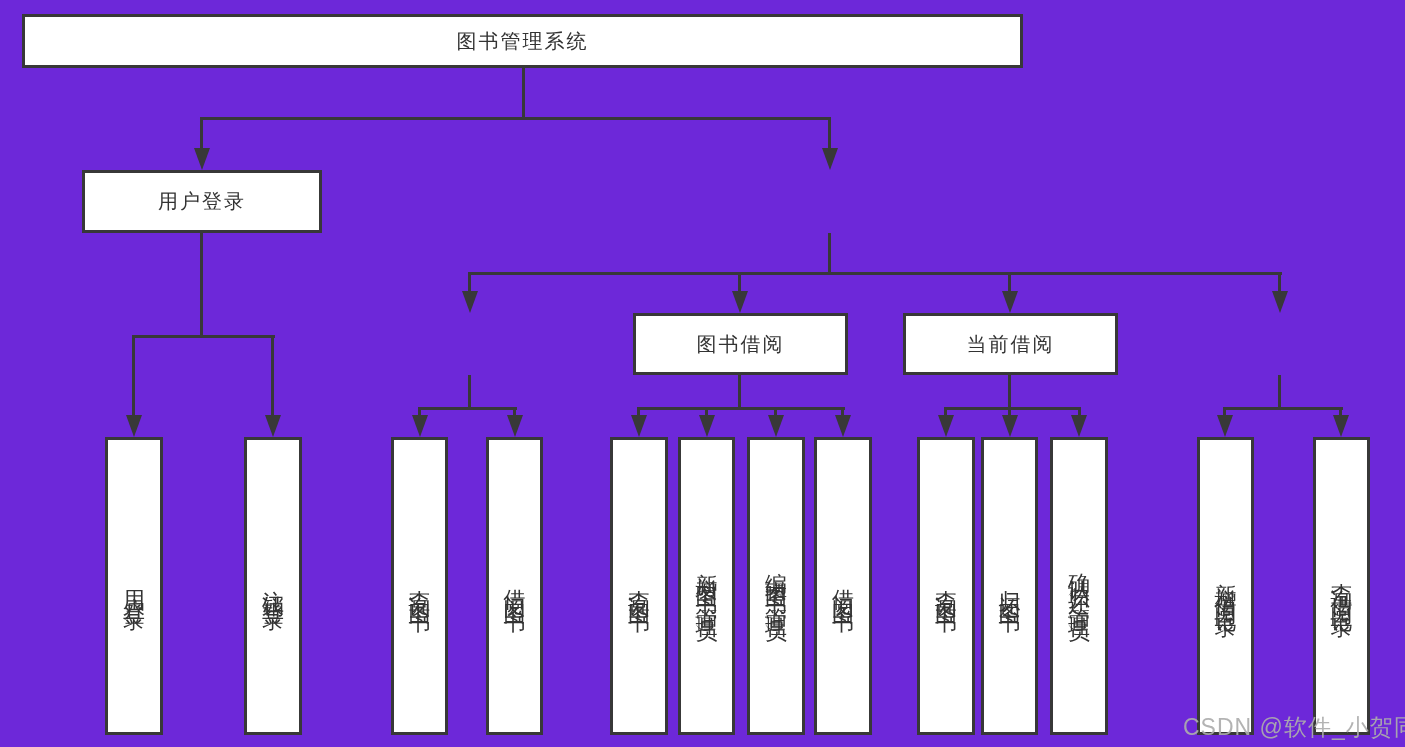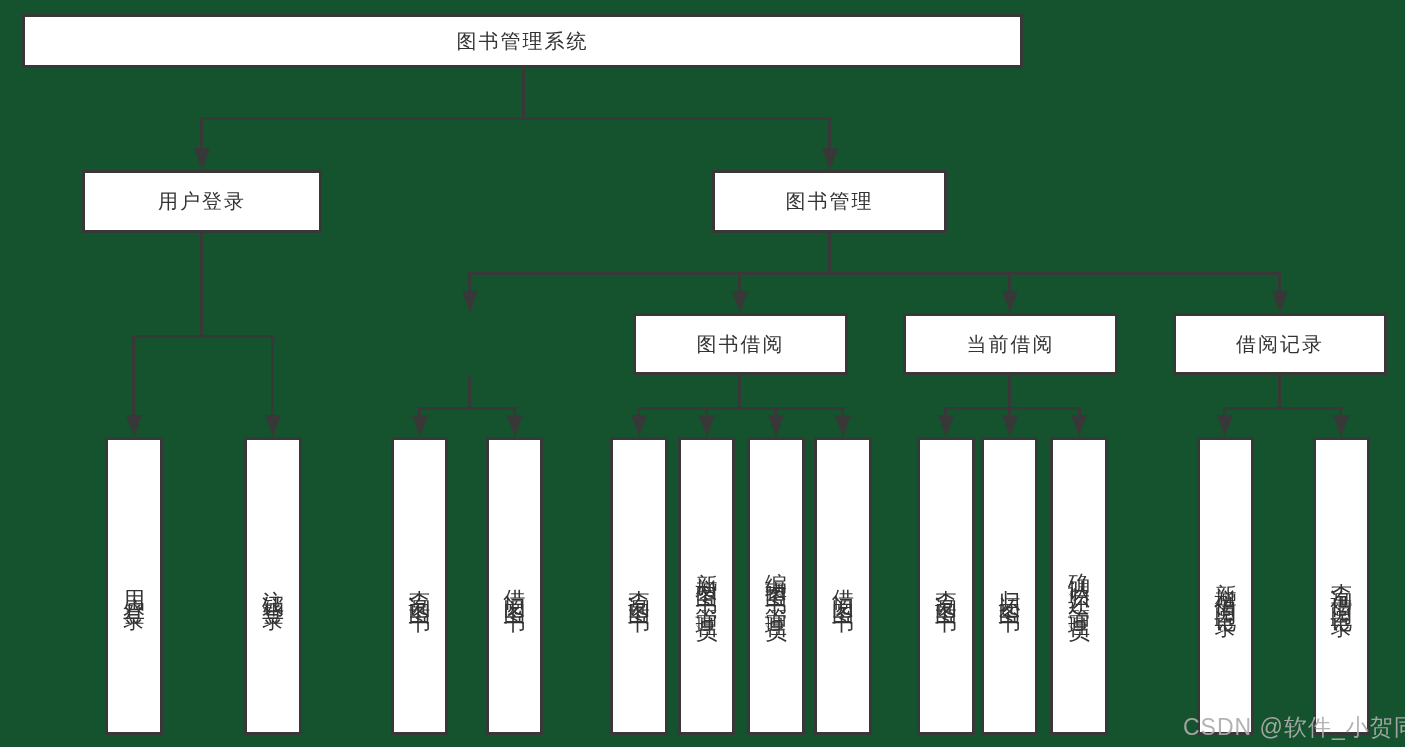--- a/index.html
+++ b/index.html
@@ -4,21 +4,21 @@
 <style>
   html, body {
     margin: 0;
     padding: 0;
     background: #ffffff;
   }
   .stage {
     position: relative;
     width: 1405px;
     height: 747px;
-    background: #14532d;
+    background: #6d28d9;
     font-family: "Liberation Sans", "DejaVu Sans", sans-serif;
     overflow: hidden;
   }
   .box {
     position: absolute;
     box-sizing: border-box;
     border: 3px solid #383838;
     background: #ffffff;
     display: flex;
     align-items: center;
@@ -73,23 +73,20 @@
   <div class="line" style="left:522px; top:68px; width:3px; height:52px;"></div>
   <div class="line" style="left:200px; top:117px; width:631px; height:3px;"></div>
   <div class="line" style="left:200px; top:117px; width:3px; height:35px;"></div>
   <div class="line" style="left:828px; top:117px; width:3px; height:35px;"></div>
   <div class="arrow" style="left:194px; top:148px;"></div>
   <div class="arrow" style="left:822px; top:148px;"></div>
 
   <div class="box" style="left:82px; top:170px; width:240px; height:63px;">
     <span class="h-label">用户登录</span>
   </div>
-  <div class="box" style="left:712px; top:170px; width:235px; height:63px;">
-    <span class="h-label">图书管理</span>
-  </div>
 
   <div class="line" style="left:200px; top:233px; width:3px; height:105px;"></div>
   <div class="line" style="left:132px; top:335px; width:143px; height:3px;"></div>
   <div class="line" style="left:132px; top:335px; width:3px; height:82px;"></div>
   <div class="line" style="left:271px; top:335px; width:3px; height:82px;"></div>
   <div class="arrow" style="left:126px; top:415px;"></div>
   <div class="arrow" style="left:265px; top:415px;"></div>
 
   <div class="line" style="left:828px; top:233px; width:3px; height:42px;"></div>
   <div class="line" style="left:468px; top:272px; width:814px; height:3px;"></div>
@@ -100,23 +97,20 @@
   <div class="arrow" style="left:462px; top:291px;"></div>
   <div class="arrow" style="left:732px; top:291px;"></div>
   <div class="arrow" style="left:1002px; top:291px;"></div>
   <div class="arrow" style="left:1272px; top:291px;"></div>
 
   <div class="box" style="left:903px; top:313px; width:215px; height:62px;">
     <span class="h-label">当前借阅</span>
   </div>
   <div class="box" style="left:633px; top:313px; width:215px; height:62px;">
     <span class="h-label">图书借阅</span>
-  </div>
-  <div class="box" style="left:1173px; top:313px; width:214px; height:62px;">
-    <span class="h-label">借阅记录</span>
   </div>
 
   <div class="line" style="left:468px; top:375px; width:3px; height:35px;"></div>
   <div class="line" style="left:418px; top:407px; width:99px; height:3px;"></div>
   <div class="line" style="left:418px; top:407px; width:3px; height:12px;"></div>
   <div class="line" style="left:513px; top:407px; width:3px; height:12px;"></div>
   <div class="arrow" style="left:412px; top:415px;"></div>
   <div class="arrow" style="left:507px; top:415px;"></div>
 
   <div class="line" style="left:738px; top:375px; width:3px; height:35px;"></div>

